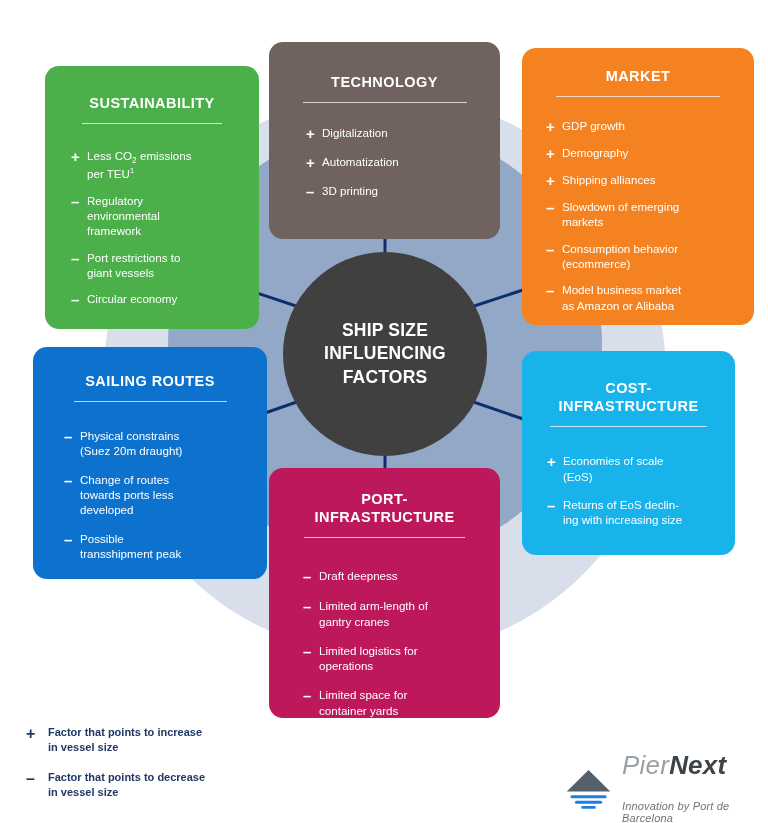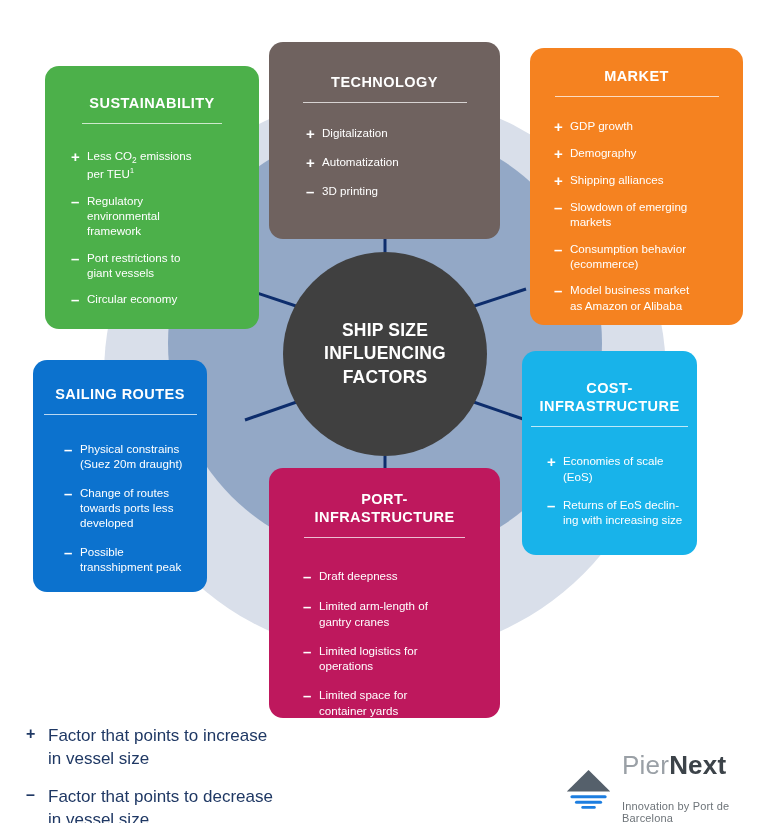--- a/index.html
+++ b/index.html
@@ -127,23 +127,23 @@
   }
   .item-text {
     flex: 1 1 auto;
   }
   sub { font-size: 0.72em; }
   sup { font-size: 0.62em; }
 
   
   .p-sustainability { background: #4cb04a; left: 33px;  top: 66px;  width: 214px; height: 263px; margin-left: 12px; }
   .p-technology     { background: #6f625f; left: 269px; top: 42px;  width: 231px; height: 197px; }
-  .p-market         { background: #f58220; left: 522px; top: 48px;  width: 213px; height: 277px; margin-left: 8px; }
-  .p-sailing        { background: #0c72ce; left: 33px;  top: 347px; width: 174px; height: 232px; margin-top: 13px; }
-  .p-cost           { background: #18b3ea; left: 522px; top: 351px; width: 175px; height: 204px; }
+  .p-market         { background: #f58220; left: 522px; top: 48px;  width: 232px; height: 277px; }
+  .p-sailing        { background: #0c72ce; left: 33px;  top: 347px; width: 234px; height: 232px; }
+  .p-cost           { background: #18b3ea; left: 522px; top: 351px; width: 213px; height: 204px; }
   .p-port           { background: #be185d; left: 269px; top: 468px; width: 231px; height: 250px; }
 
   .p-sustainability .panel-title { padding-top: 28px; }
   .p-sustainability .panel-rule  { width: 140px; }
   .p-sustainability .panel-items { margin: 24px 0 0 26px; padding-right: 14px; }
 
   .p-technology .panel-title { padding-top: 31px; }
   .p-technology .panel-rule  { width: 164px; }
   .p-technology .panel-items { margin: 22px 0 0 37px; padding-right: 14px; }
   .p-technology .panel-item  { margin-bottom: 13px; }
@@ -183,36 +183,37 @@
     flex: 0 0 auto;
     width: 22px;
     color: #1f3864;
     font-weight: bold;
     font-size: 16px;
     line-height: 1;
     margin-top: 1px;
   }
   .legend-text {
     color: #1f3864;
-    font-size: 17px;
+    font-size: 11px;
     line-height: 1.33;
     white-space: pre-line;
+    font-weight: bold;
   }
 
   
   .logo {
     position: absolute;
     left: 565px;
     top: 752px;
     z-index: 6;
     display: flex;
     align-items: center;
   }
   .logo-mark { margin-right: 10px; }
-  .logo-text-wrap { display: flex; flex-direction: column; }
+  .logo-text-wrap { display: flex; flex-direction: column; font-style: italic; }
   .logo-wordmark {
     font-size: 26px;
     line-height: 1;
     letter-spacing: 0.2px;
   }
   .logo-pier { color: #9aa0a6; font-weight: normal; }
   .logo-next { color: #3c4349; font-weight: bold; }
   .logo-tag {
     color: #6e7479;
     font-size: 11px;

